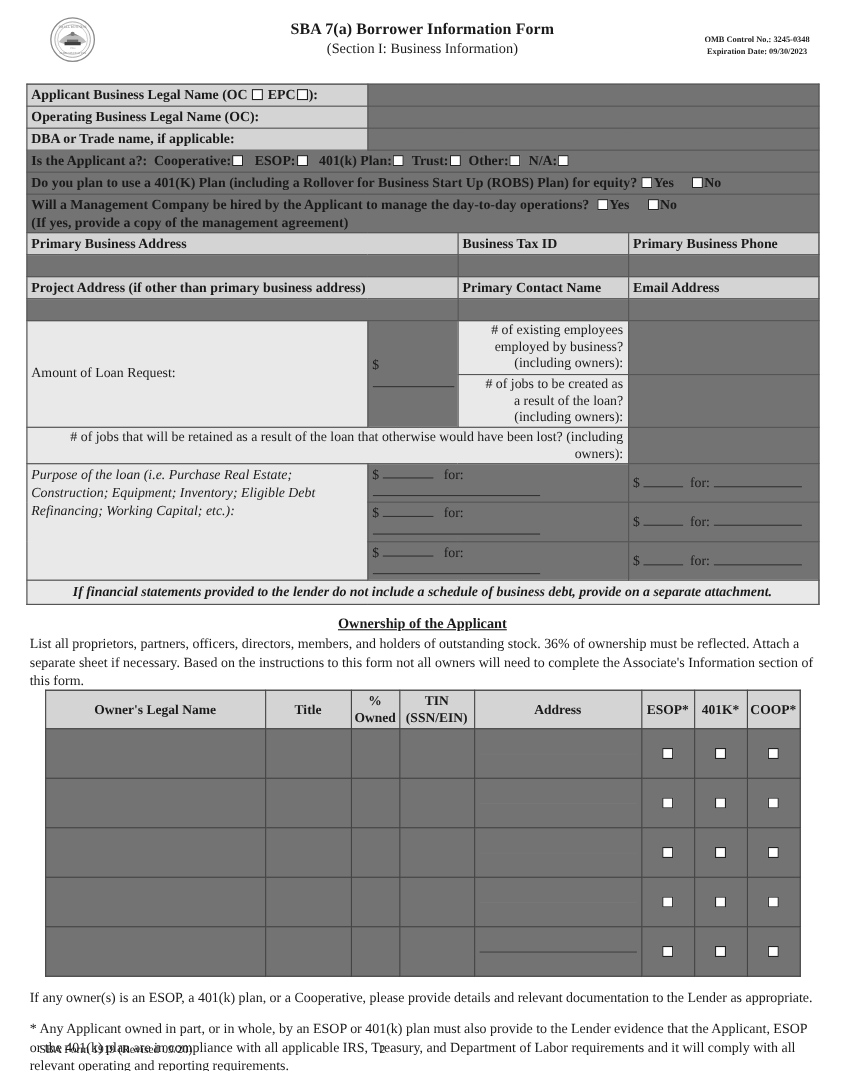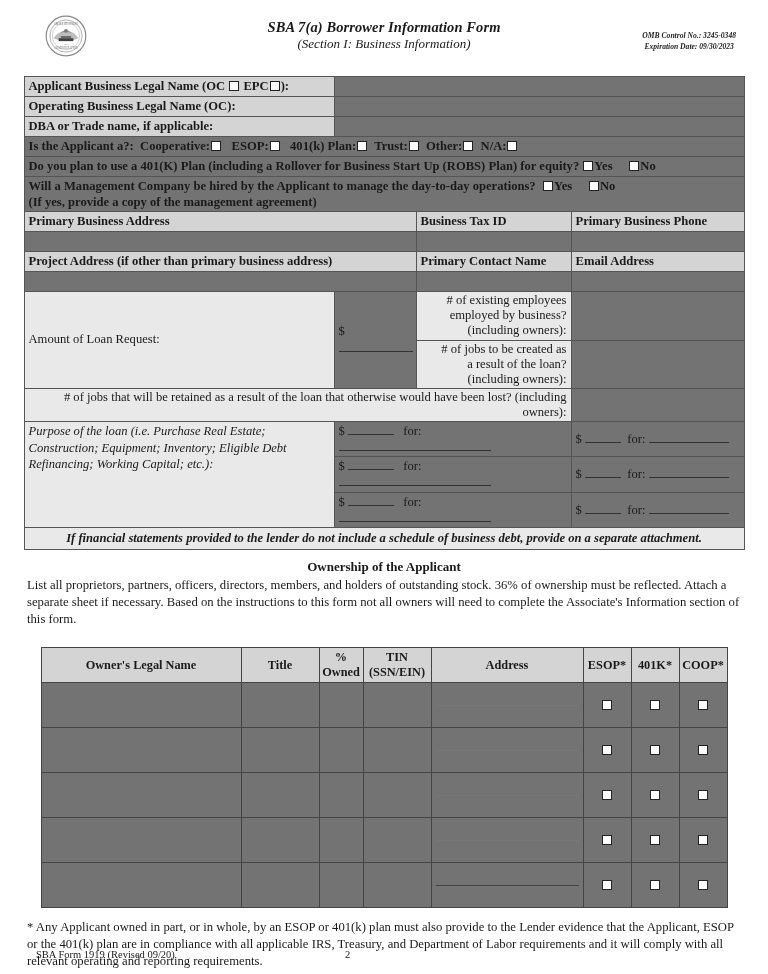--- a/index.html
+++ b/index.html
@@ -20,21 +20,20 @@
     height: 974px;
     position: relative;
     box-sizing: border-box;
   }
 
   
   .header {
     position: relative;
     height: 62px;
     padding-top: 8px;
-    font-style: italic;
   }
   .seal {
     position: absolute;
     left: 44px;
     top: 14px;
     width: 44px;
     height: 44px;
   }
   .title-block {
     text-align: center;
@@ -122,31 +121,32 @@
     font-size: 12.4px;
     text-align: center;
   }
 
   
   .section-head {
     text-align: center;
     font-weight: bold;
     font-size: 13px;
     margin: 9px 0 2px 0;
+    text-decoration: underline;
   }
   .para {
     width: 714px;
     margin: 0 auto;
     font-size: 12.7px;
     line-height: 1.33;
     text-align: left;
   }
   .para.sp { margin-top: 11px; }
 
-  #own-table { width: 642px; margin-top: 20px; }
+  #own-table { width: 642px; margin-top: 0; }
   #own-table td {
     border: 1px solid #444;
     font-size: 12.3px;
   }
   #own-table th {
     border: 1px solid #444;
     font-size: 12.3px;
     font-weight: bold;
     background: #d4d4d4;
     padding: 2px 2px;
@@ -448,20 +448,21 @@
         <td class="addr-cell">
             <div class="addr-rule dark"></div>
           </td>
         <td class="ctr"><span class="box"></span></td>
         <td class="ctr"><span class="box"></span></td>
         <td class="ctr"><span class="box"></span></td>
       </tr>
     </tbody>
   </table>
 
+  <div class="para sp">If any owner(s) is an ESOP, a 401(k) plan, or a Cooperative, please provide details and relevant documentation to the Lender as appropriate.</div>
   <div class="para sp">* Any Applicant owned in part, or in whole, by an ESOP or 401(k) plan must also provide to the Lender evidence that the Applicant, ESOP or the 401(k) plan are in compliance with all applicable IRS, Treasury, and Department of Labor requirements and it will comply with all relevant operating and reporting requirements.</div>
 
   <div class="footer">
     <div class="fl">SBA Form 1919 (Revised 09/20)</div>
     <div class="fc">2</div>
   </div>
 
 </div>
 
 </body></html>

